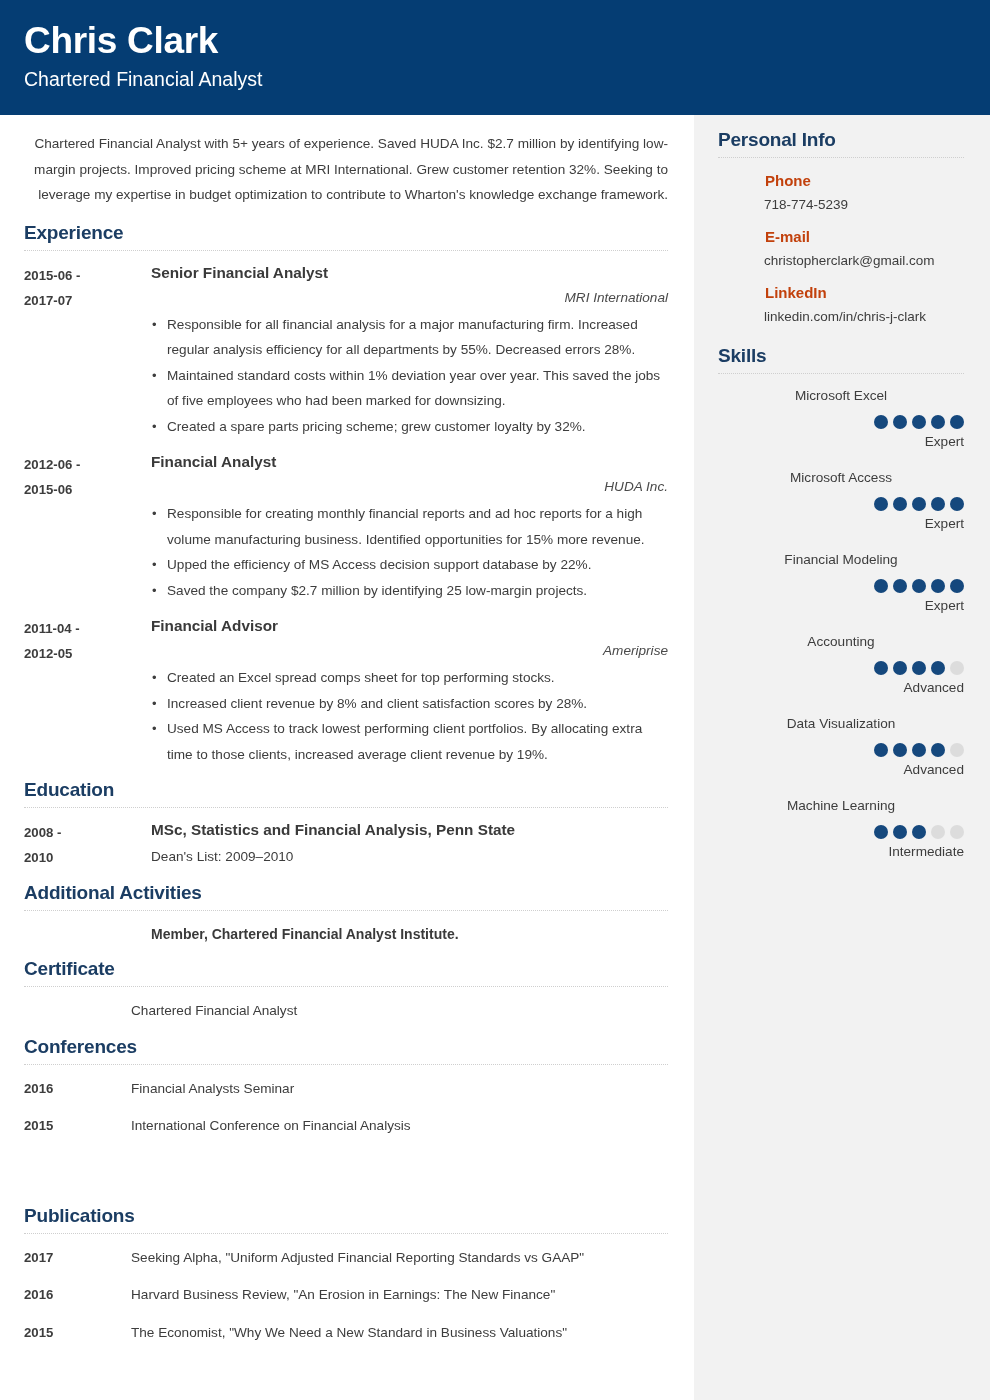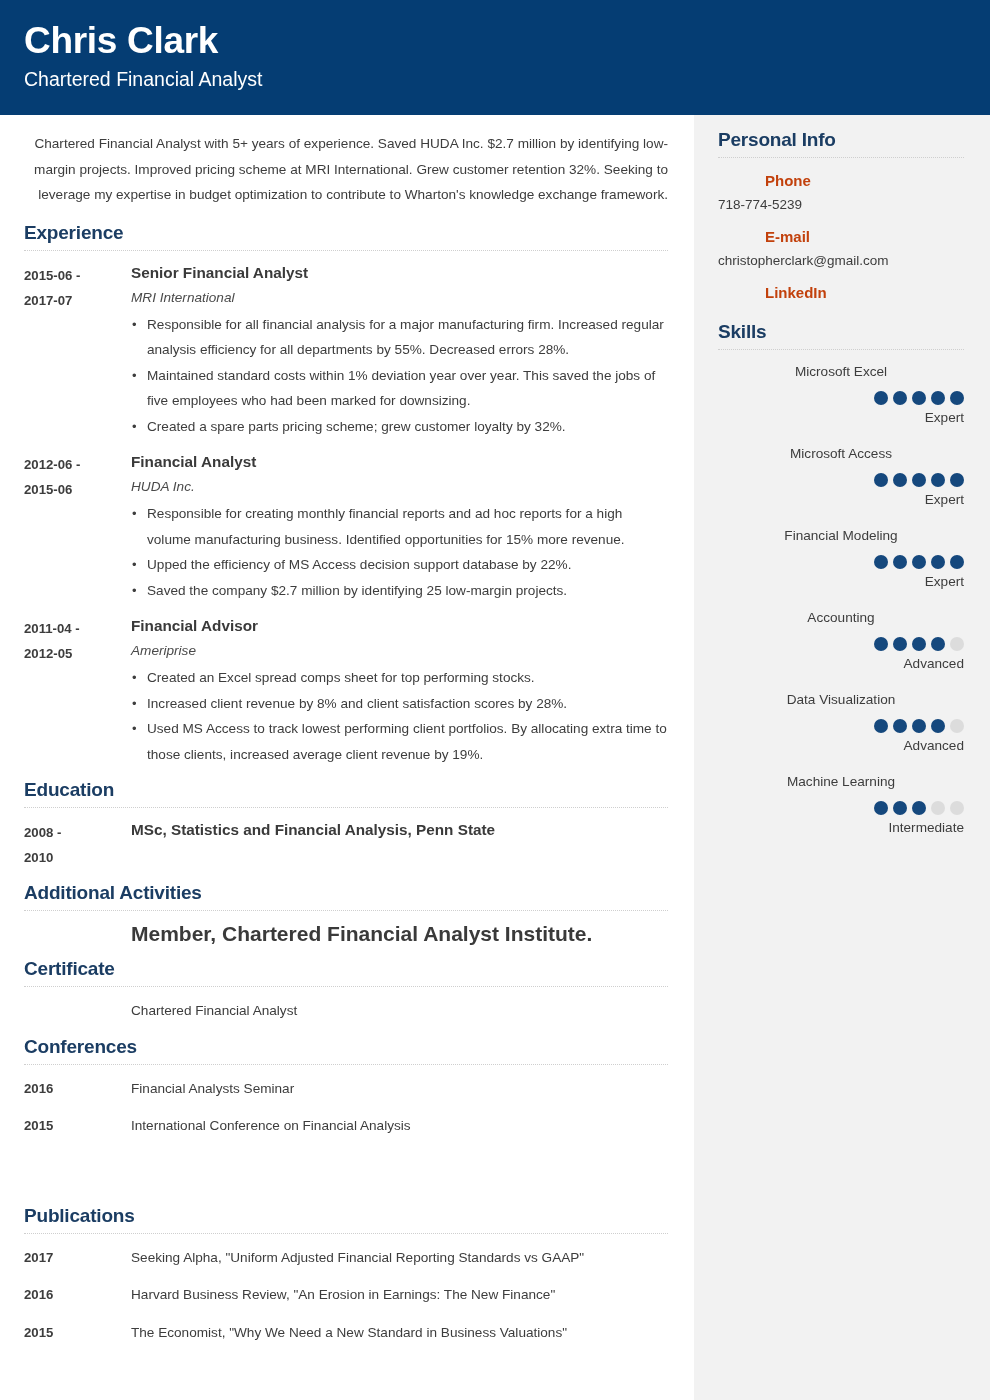--- a/index.html
+++ b/index.html
@@ -83,20 +83,21 @@
   .section-rule {
     height: 1px;
     border-top: 1px dotted #cfcfcf;
     margin-bottom: 11px;
   }
 
   
   .entry {
     display: flex;
     margin-bottom: 12px;
+    gap: 20px;
   }
   .entry-date {
     width: 107px;
     flex: 0 0 107px;
     font-size: 13.2px;
     font-weight: bold;
     color: #3d3d3d;
     line-height: 25px;
     padding-top: 1px;
   }
@@ -107,20 +108,21 @@
     color: #3a3a3a;
     line-height: 22px;
     margin-bottom: 3px;
   }
   .entry-company {
     font-size: 13.6px;
     font-style: italic;
     color: #4a4a4a;
     line-height: 22px;
     margin-bottom: 3px;
+    text-align: right;
   }
   .entry-bullets { list-style: none; }
   .entry-bullets li {
     position: relative;
     font-size: 13.6px;
     line-height: 25.5px;
     color: #3d3d3d;
     padding-left: 16px;
   }
   .entry-bullets li::before {
@@ -130,24 +132,25 @@
     top: 0;
     color: #3d3d3d;
     font-size: 13px;
   }
   .entry-sub {
     font-size: 13.6px;
     color: #3d3d3d;
     line-height: 25.5px;
   }
   .entry-strong {
-    font-size: 21px;
+    font-size: 14px;
     font-weight: bold;
     color: #3a3a3a;
     line-height: 24px;
+    margin-left: 20px;
   }
 
   .simple-row { display: flex; margin-bottom: 12px; }
   .simple-row .entry-date { line-height: 24px; }
 
   .gap-block { height: 46px; }
 
   
   .side-heading {
     font-size: 19px;
@@ -167,20 +170,21 @@
     font-weight: bold;
     color: #c2410c;
     line-height: 24px;
     margin-left: 47px;
   }
   .info-value {
     font-size: 13.5px;
     color: #3d3d3d;
     line-height: 24px;
     margin-bottom: 8px;
+    margin-left: 46px;
   }
 
   .skill { margin-bottom: 15px; }
   .skill-name {
     font-size: 13.6px;
     color: #3d3d3d;
     line-height: 22px;
     margin-bottom: 8px;
     text-align: center;
   }
@@ -274,20 +278,21 @@
     <div class="section">
       <div class="section-heading">Education</div>
       <div class="section-rule"></div>
       <div class="entry">
         <div class="entry-date">
           <div>2008 -</div>
           <div>2010</div>
         </div>
         <div class="entry-body">
           <div class="entry-role">MSc, Statistics and Financial Analysis, Penn State</div>
+          <div class="entry-sub">Dean's List: 2009–2010</div>
         </div>
       </div>
     </div>
 
     <div class="section">
       <div class="section-heading">Additional Activities</div>
       <div class="section-rule"></div>
       <div class="simple-row">
         <div class="entry-date"></div>
         <div class="entry-body">
@@ -357,20 +362,21 @@
       <div class="side-heading">Personal Info</div>
       <div class="side-rule"></div>
 
       <div class="info-label">Phone</div>
       <div class="info-value">718-774-5239</div>
 
       <div class="info-label">E-mail</div>
       <div class="info-value">christopherclark@gmail.com</div>
 
       <div class="info-label">LinkedIn</div>
+      <div class="info-value">linkedin.com/in/chris-j-clark</div>
     </div>
 
     <div class="side-section">
       <div class="side-heading">Skills</div>
       <div class="side-rule"></div>
 
       <div class="skill">
         <div class="skill-name">Microsoft Excel</div>
         <div class="skill-dots">
             <span class="dot on"></span>

